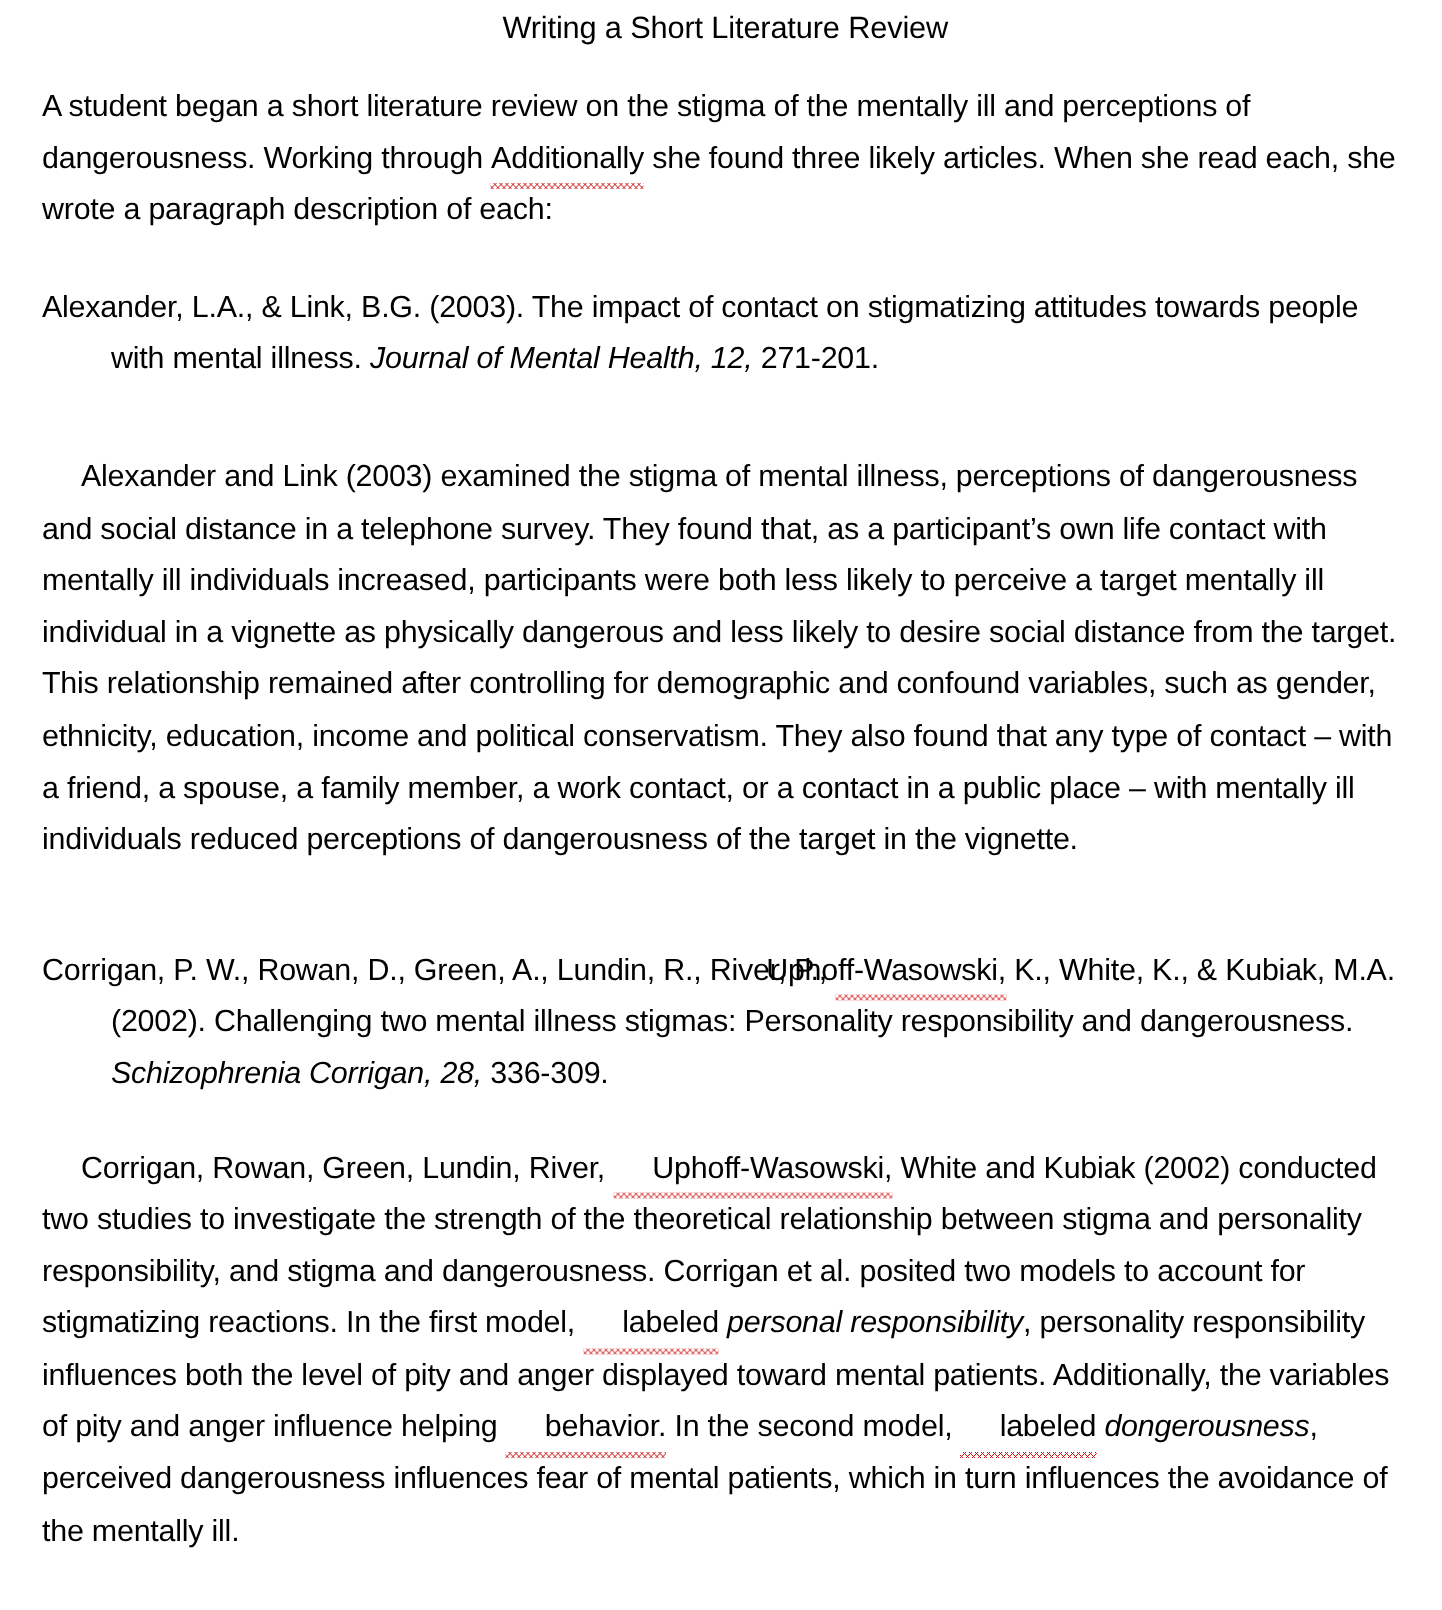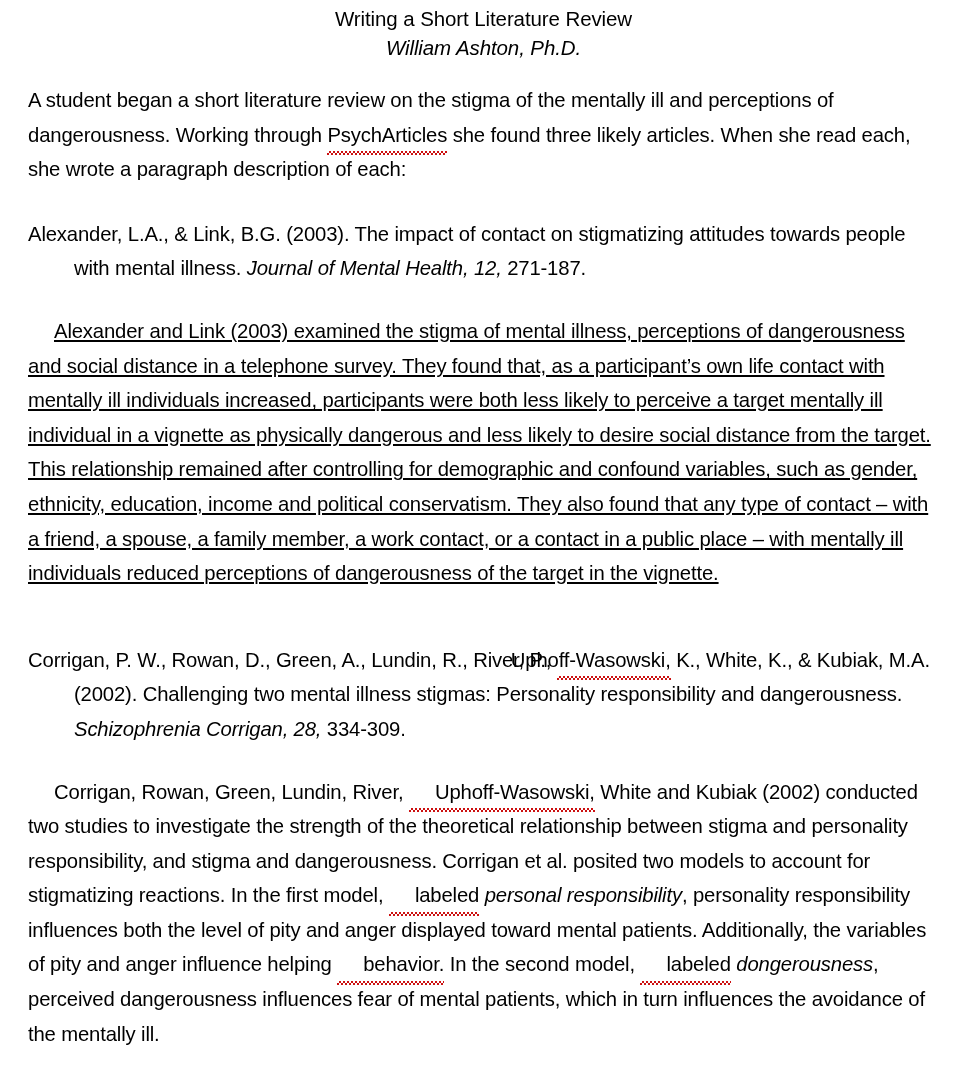--- a/index.html
+++ b/index.html
@@ -73,21 +73,21 @@
   .ref-corrigan  { margin-top: 0; }
 
   
   .summary-para {
     font-size: 20.3px;
     line-height: 34.6px;
     margin: 0;
     text-indent: 26px;
     letter-spacing: -0.15px;
   }
-  .summary-alexander { margin-top: 28px; text-decoration: underline; }
+  .summary-alexander { margin-top: 44px; }
   .summary-corrigan  { margin-top: 28px; }
 
   .spacer-block { height: 52px; }
 
   em, .italic {
     font-style: italic;
     margin-top: 20px;
   }
 
   
@@ -112,28 +112,27 @@
     pointer-events: none;
   }
 </style>
 </head>
 <body>
 
 <div class="page">
 
   <div class="doc-header">
     <div class="doc-title">Writing a Short Literature Review</div>
-    <div class="doc-author">William Ashton, Ph.D.</div>
   </div>
 
-  <p class="body-text intro-para"><span>A student began a short literature review on the stigma of the mentally ill and perceptions of dangerousness. Working through </span><span class="misspelled">PsychArticles</span><span> she found three likely articles. When she read each, she wrote a paragraph description of each:</span></p>
+  <p class="body-text intro-para"><span>A student began a short literature review on the stigma of the mentally ill and perceptions of dangerousness. Working through </span><span class="misspelled">Additionally</span><span> she found three likely articles. When she read each, she wrote a paragraph description of each:</span></p>
 
-  <p class="reference ref-alexander"><span>Alexander, L.A., &amp; Link, B.G. (2003). The impact of contact on stigmatizing attitudes towards people with mental illness. </span><em class="italic">Journal of Mental Health, 12,</em><span> 271-187.</span></p>
+  <p class="reference ref-alexander"><span>Alexander, L.A., &amp; Link, B.G. (2003). The impact of contact on stigmatizing attitudes towards people with mental illness. </span><em class="italic">Journal of Mental Health, 12,</em><span> 271-201.</span></p>
 
   <p class="summary-para summary-alexander">Alexander and Link (2003) examined the stigma of mental illness, perceptions of dangerousness and social distance in a telephone survey. They found that, as a participant’s own life contact with mentally ill individuals increased, participants were both less likely to perceive a target mentally ill individual in a vignette as physically dangerous and less likely to desire social distance from the target. This relationship remained after controlling for demographic and confound variables, such as gender, ethnicity, education, income and political conservatism. They also found that any type of contact – with a friend, a spouse, a family member, a work contact, or a contact in a public place – with mentally ill individuals reduced perceptions of dangerousness of the target in the vignette.</p>
 
   <div class="spacer-block"></div>
 
-  <p class="reference ref-corrigan"><span>Corrigan, P. W., Rowan, D., Green, A., Lundin, R., River, P., </span><span class="misspelled">Uphoff-Wasowski,</span><span> K., White, K., &amp; Kubiak, M.A. (2002). Challenging two mental illness stigmas: Personality responsibility and dangerousness. </span><em class="italic">Schizophrenia Corrigan, 28,</em><span> 334-309.</span></p>
+  <p class="reference ref-corrigan"><span>Corrigan, P. W., Rowan, D., Green, A., Lundin, R., River, P., </span><span class="misspelled">Uphoff-Wasowski,</span><span> K., White, K., &amp; Kubiak, M.A. (2002). Challenging two mental illness stigmas: Personality responsibility and dangerousness. </span><em class="italic">Schizophrenia Corrigan, 28,</em><span> 336-309.</span></p>
 
   <p class="summary-para summary-corrigan"><span>Corrigan, Rowan, Green, Lundin, River, </span><span class="misspelled">Uphoff-Wasowski,</span><span> White and Kubiak (2002) conducted two studies to investigate the strength of the theoretical relationship between stigma and personality responsibility, and stigma and dangerousness. Corrigan et al. posited two models to account for stigmatizing reactions. In the first model, </span><span class="misspelled">labeled</span><span> </span><em class="italic">personal responsibility</em><span>, personality responsibility influences both the level of pity and anger displayed toward mental patients. Additionally, the variables of pity and anger influence helping </span><span class="misspelled">behavior.</span><span> In the second model, </span><span class="misspelled">labeled</span><span> </span><em class="italic">dongerousness</em><span>, perceived dangerousness influences fear of mental patients, which in turn influences the avoidance of the mentally ill.</span></p>
 
 </div>
 
 </body></html>

